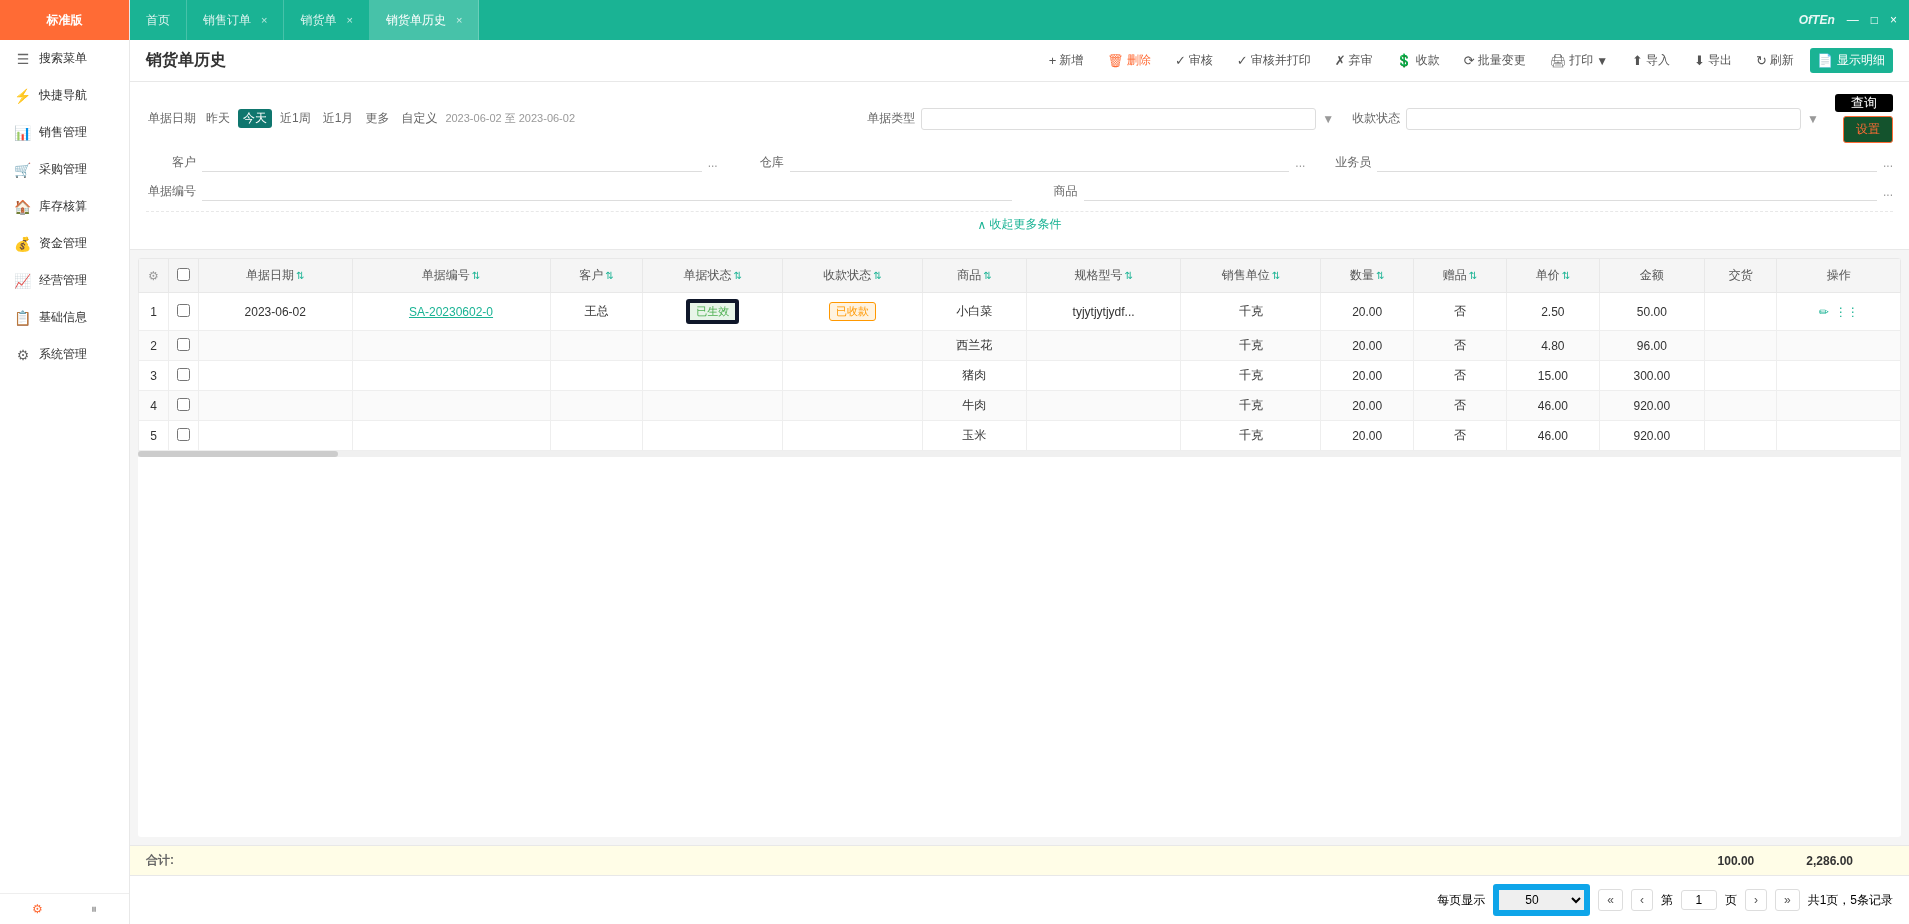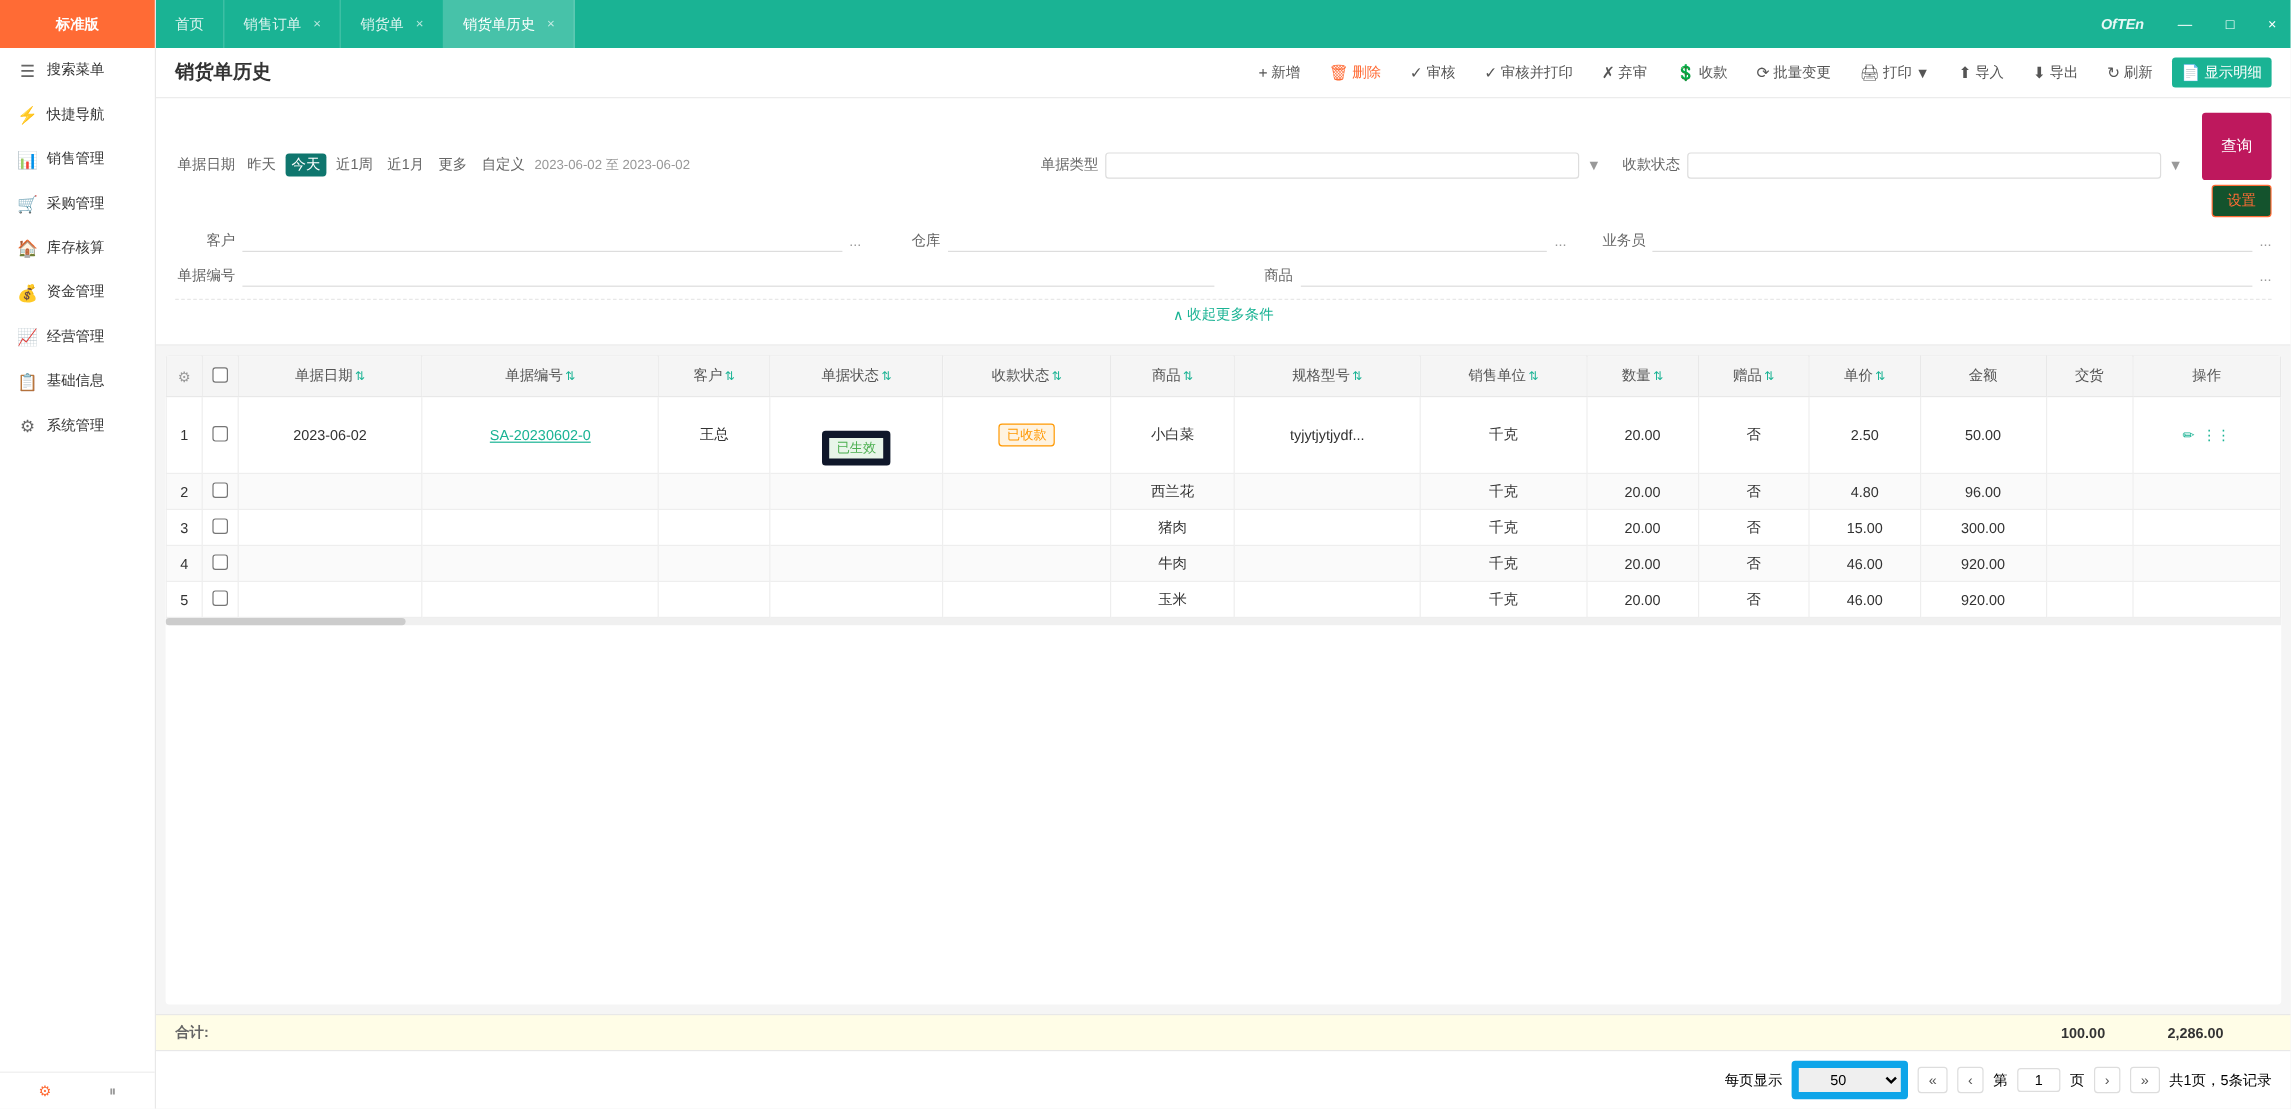--- a/index.html
+++ b/index.html
@@ -13,33 +13,33 @@
     .sidebar-bottom { margin-top: auto; border-top: 1px solid #eee; }
 
     
     .main { flex: 1; display: flex; flex-direction: column; overflow: hidden; }
 
     
     .topbar { height: 40px; background: #1ab394; display: flex; align-items: center; padding: 0; flex-shrink: 0; }
     .topbar-tab { padding: 0 16px; height: 40px; display: flex; align-items: center; color: rgba(255,255,255,0.85); cursor: pointer; gap: 6px; font-size: 13px; border-right: 1px solid rgba(255,255,255,0.2); }
     .topbar-tab.active { background: rgba(255,255,255,0.2); color: #fff; }
     .topbar-tab .close-x { color: rgba(255,255,255,0.7); font-size: 11px; margin-left: 4px; }
-    .topbar-right { margin-left: auto; display: flex; align-items: center; padding-right: 12px; color: white; gap: 28px; font-size: 12px; }
+    .topbar-right { margin-left: auto; display: flex; align-items: center; padding-right: 12px; color: white; gap: 12px; font-size: 12px; }
 
     
     .content { flex: 1; background: #f5f5f5; overflow: auto; display: flex; flex-direction: column; }
 
     
     .page-header { background: #fff; padding: 8px 16px; display: flex; align-items: center; justify-content: space-between; border-bottom: 1px solid #e8e8e8; flex-shrink: 0; }
     .page-title { font-size: 16px; font-weight: bold; color: #333; }
     .toolbar { display: flex; align-items: center; gap: 8px; flex-wrap: wrap; }
     .toolbar-btn { display: flex; align-items: center; gap: 3px; padding: 4px 8px; border: none; background: none; cursor: pointer; color: #555; font-size: 12px; }
     .toolbar-btn .btn-icon { font-size: 13px; }
     .toolbar-btn.danger { color: #ff6b35; }
-    .btn-query { background: #be185d; color: white; border: none; padding: 19px 16px; border-radius: 3px; cursor: pointer; font-size: 13px; }
+    .btn-query { background: #000000; color: white; border: none; padding: 0 16px; border-radius: 3px; cursor: pointer; font-size: 13px; }
     .btn-setting { background: #14532d; color: #ff6b35; border: 1px solid #ff6b35; padding: 4px 12px; border-radius: 3px; cursor: pointer; font-size: 12px; font-family: Liberation Mono, monospace; }
 
     
     .filter-area { background: #fff; padding: 12px 16px; border-bottom: 1px solid #e8e8e8; flex-shrink: 0; }
     .filter-row { display: flex; align-items: center; gap: 16px; margin-bottom: 10px; }
     .filter-item { display: flex; align-items: center; gap: 6px; flex: 1; min-width: 200px; }
     .filter-label { color: #666; white-space: nowrap; min-width: 50px; text-align: right; }
     .filter-input { flex: 1; border: none; border-bottom: 1px solid #ddd; padding: 2px 4px; outline: none; color: #333; background: transparent; }
     .filter-select { flex: 1; border: 1px solid #ddd; padding: 3px 6px; outline: none; border-radius: 3px; background: white; }
     .filter-dots { color: #999; cursor: pointer; }
@@ -51,21 +51,21 @@
 
     
     .table-container { flex: 1; background: #fff; margin: 8px; border-radius: 3px; overflow: auto; display: flex; flex-direction: column; }
     .data-table { width: 100%; border-collapse: collapse; }
     .data-table th { background: #f5f5f5; padding: 8px 6px; text-align: center; border: 1px solid #e8e8e8; color: #555; font-weight: normal; white-space: nowrap; position: sticky; top: 0; z-index: 1; }
     .data-table td { padding: 6px 8px; border: 1px solid #eee; text-align: center; color: #333; }
     .data-table tr:nth-child(even) { background: #fafafa; }
     .th-sort { display: flex; align-items: center; justify-content: center; gap: 2px; cursor: pointer; }
     .th-icon { color: #1ab394; font-size: 10px; }
     .status-badge { display: inline-block; padding: 1px 6px; border-radius: 3px; font-size: 11px; }
-    .status-active { background: #e8f5e9; color: #4caf50; border: 6px solid #0f172a; margin-top: 22px; }
+    .status-active { background: #e8f5e9; color: #4caf50; border: 4px solid #0f172a; }
     .status-collected { background: #fff3e0; color: #ff9800; border: 1px solid #ff9800; }
     .action-btn { color: #1ab394; cursor: pointer; padding: 0 3px; }
 
     
     .table-footer { background: #fffde7; padding: 6px 16px; display: flex; align-items: center; border-top: 1px solid #e8e8e8; flex-shrink: 0; }
     .footer-label { color: #666; font-weight: bold; }
     .footer-total { flex: 1; display: flex; justify-content: flex-end; gap: 52px; padding-right: 40px; }
     .footer-value { font-weight: bold; color: #333; }
 
     

